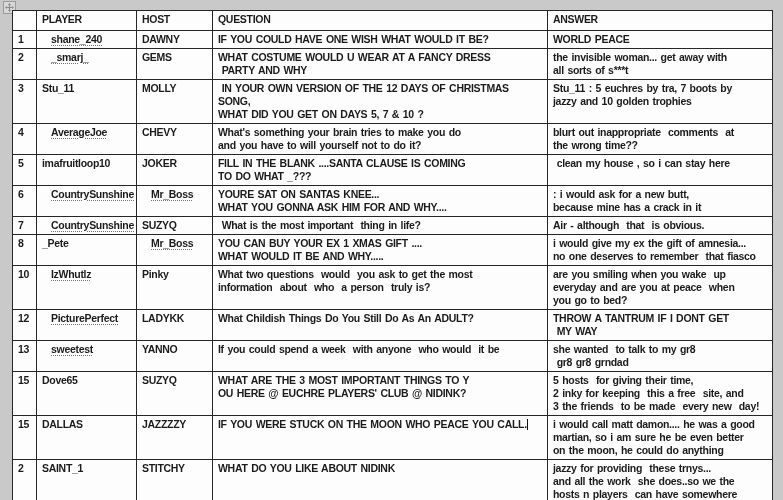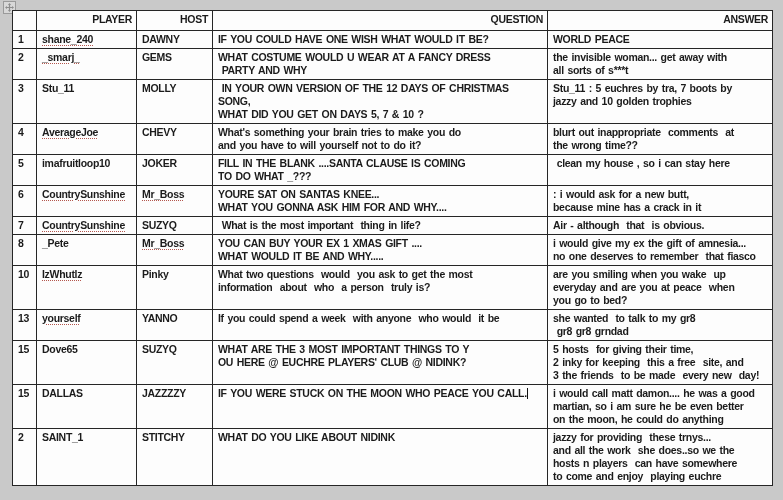--- a/index.html
+++ b/index.html
@@ -36,28 +36,29 @@
     font-size:10.5px;
     font-weight:bold;
     line-height:13px;
     color:#1b1b1b;
     letter-spacing:-0.3px;
     word-spacing:1px;
     white-space:pre-wrap;
     overflow:hidden;
     text-align:left;
   }
-  table.qa th{height:15px;text-align:right;}
+  table.qa th{height:15px;}
   td.cnum{padding-left:6px;}
   .misspell{
     text-decoration:underline;
     text-decoration-style:dotted;
     text-decoration-color:#b4574e;
     text-decoration-thickness:1px;
     text-underline-offset:2px;
+    margin-left:9px;
   }
   .caret{
     display:none;
     width:1.5px;height:11px;
     background:#111;
     vertical-align:-2px;
     margin-left:0px;
   }
 </style>
 </head>
@@ -170,24 +171,32 @@
       <td><span class="misspell">IzWhutlz</span></td>
       <td><span>Pinky</span></td>
       <td><span>What two questions  would  you ask to get the most
 information  about  who  a person  truly is?</span></td>
       <td><span>are you smiling when you wake  up
 everyday and are you at peace  when
 you go to bed?</span></td>
     </tr>
 
 
+    <tr>
+      <td class="cnum"><span>12</span></td>
+      <td><span class="misspell">PicturePerfect</span></td>
+      <td><span>LADYKK</span></td>
+      <td><span>What Childish Things Do You Still Do As An ADULT?</span></td>
+      <td><span>THROW A TANTRUM IF I DONT GET
+ MY WAY</span></td>
+    </tr>
 
     <tr>
       <td class="cnum"><span>13</span></td>
-      <td><span class="misspell">yourself</span></td>
+      <td><span class="misspell">sweetest</span></td>
       <td><span>YANNO</span></td>
       <td><span>If you could spend a week  with anyone  who would  it be</span></td>
       <td><span>she wanted  to talk to my gr8
  gr8 gr8 grndad</span></td>
     </tr>
 
     <tr>
       <td class="cnum"><span>15</span></td>
       <td><span>Dove65</span></td>
       <td><span>SUZYQ</span></td>

